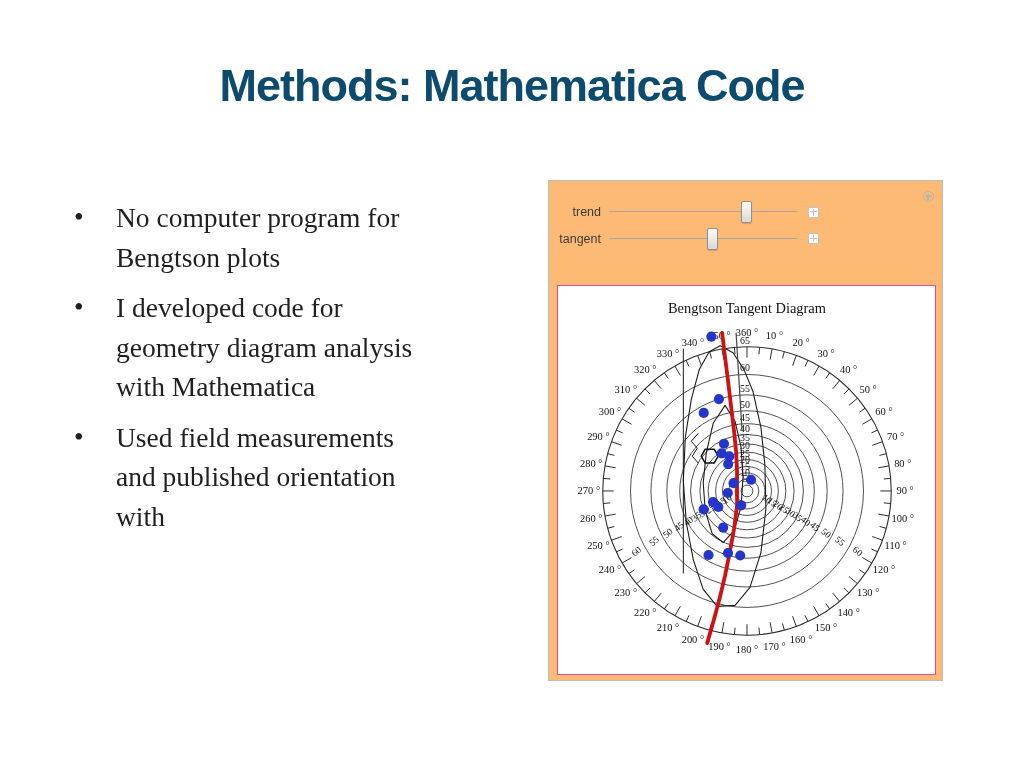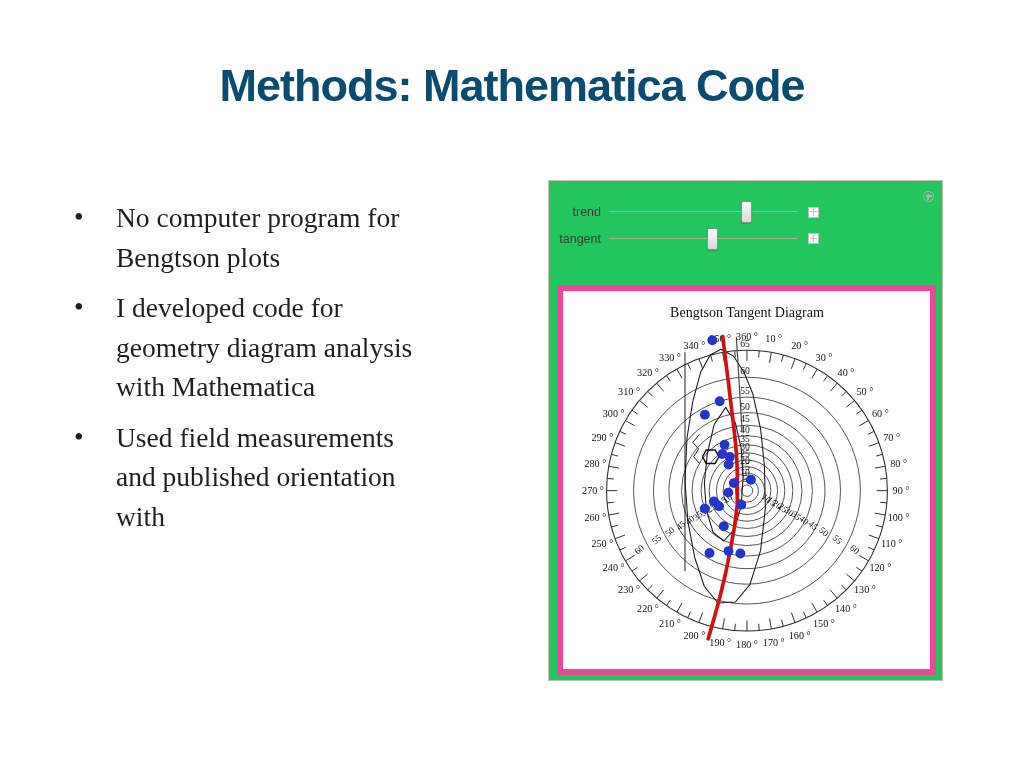--- a/index.html
+++ b/index.html
@@ -7,42 +7,42 @@
          font-family:"Liberation Sans",sans-serif;color:#1f1f1f;}
   .slide-title{position:absolute;top:60px;left:0;right:0;text-align:center;
                font-size:45px;font-weight:700;color:#0c4a6e;letter-spacing:-1px;}
   ul.bullets{position:absolute;left:100px;top:182px;width:402px;margin:16px;padding:0;list-style:none;font-family:Liberation Serif, serif;}
   ul.bullets li{position:relative;margin:0 0 11px 0;font-size:27.5px;line-height:39.5px;
                 white-space:pre-line;color:#1f1f1f;}
   ul.bullets li::before{content:"\2022";position:absolute;left:-42px;top:-1px;color:#1f1f1f;}
 
   
   .panel{position:absolute;left:548px;top:180px;width:395px;height:501px;
-         background:#22c55e;border:1px solid #bdbdbd;box-sizing:border-box;}
+         background:#fdba74;border:1px solid #bdbdbd;box-sizing:border-box;}
   .menu-icon{position:absolute;top:10px;right:8px;width:11px;height:11px;border:1.5px solid #b5b5b5;
              border-radius:50%;box-sizing:border-box;}
   .menu-icon::before,.menu-icon::after{content:"";position:absolute;background:#b5b5b5;}
   .menu-icon::before{left:1.5px;right:1.5px;top:3px;height:1.5px;}
   .menu-icon::after{top:1.5px;bottom:1.5px;left:3px;width:1.5px;}
   .sliders{position:absolute;left:0;top:18px;right:0;}
   .slider-row{display:flex;align-items:center;height:26.5px;}
   .slider-label{width:52px;text-align:right;font-size:12.5px;color:#3c3c3c;
                 padding-right:8px;flex:none;}
   .slider-track{position:relative;width:188px;height:22px;flex:none;}
   .slider-track::before{content:"";position:absolute;left:0;right:0;top:10px;height:1px;background:#a8a8a8;}
   .slider-thumb{position:absolute;top:0;width:11px;height:22px;margin-left:-5px;
                 background:linear-gradient(#fbfbfb,#d9d9d9);border:1px solid #8f8f8f;
                 border-radius:2px;box-sizing:border-box;box-shadow:0 1px 1px rgba(0,0,0,.15);}
   .plus-box{position:relative;width:9px;height:9px;border:1px solid #c2c2c2;background:#fdfdfd;
             margin-left:11px;flex:none;}
   .plus-box::before,.plus-box::after{content:"";position:absolute;background:#c2c2c2;}
   .plus-box::before{left:1px;right:1px;top:3.5px;height:1px;}
   .plus-box::after{top:1px;bottom:1px;left:3.5px;width:1px;}
   .diagram-box{position:absolute;left:8px;top:104px;width:379px;height:390px;
-               border:6px solid #ec4899;box-sizing:border-box;background:#ffffff;}
+               border:1px solid #ec4899;box-sizing:border-box;background:#ffffff;}
   .diagram-box svg{display:block;width:100%;height:100%;}
   text{user-select:none;}
 </style>
 </head>
 <body>
 
 <div class="slide">
 
   <div class="slide-title">Methods: Mathematica Code</div>
 

